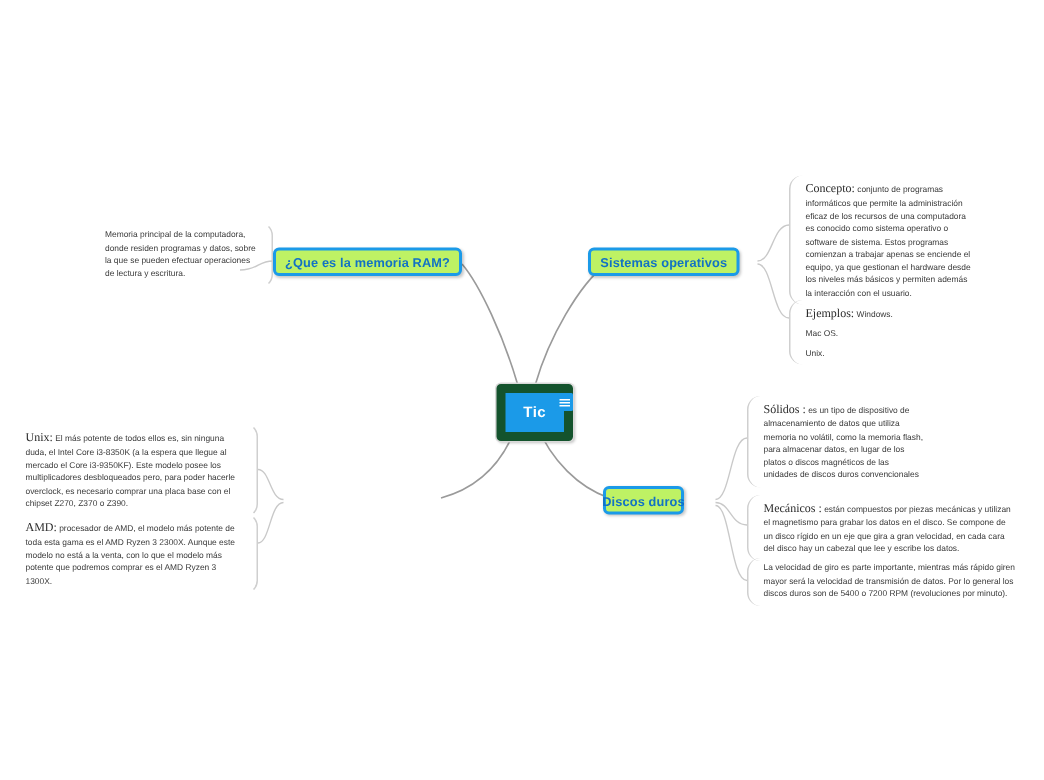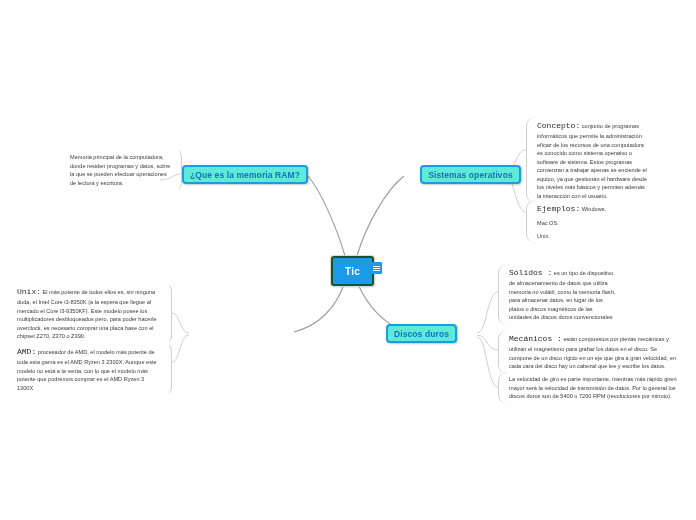--- a/index.html
+++ b/index.html
@@ -29,21 +29,21 @@
   }
 
   
   .central-node {
     position: absolute;
     left: 331px;
     top: 256px;
     width: 39px;
     height: 26px;
     background: #1b9ae8;
-    border: 2px solid #14532d;
+    border: 6px solid #14532d;
     box-shadow: 0 0 0 1px #d9d9d9, 1px 1px 2px rgba(0,0,0,0.25);
     border-radius: 3px;
     color: #ffffff;
     font-size: 10px;
     font-weight: bold;
     letter-spacing: 0.3px;
     display: flex;
     align-items: center;
     justify-content: center;
   }
@@ -66,53 +66,53 @@
   .note-badge i {
     display: block;
     width: 7px;
     height: 1px;
     background: #ffffff;
   }
 
   
   .branch-node {
     position: absolute;
-    background: #5eead4;
+    background: #bef264;
     border: 2px solid #1b9ae8;
     border-radius: 4px;
     box-shadow: 1px 1px 2px rgba(0,0,0,0.22);
     color: #1272c4;
     font-size: 8.5px;
     font-weight: bold;
     letter-spacing: 0.1px;
     display: flex;
     align-items: center;
     justify-content: center;
     padding: 0 8px;
     box-sizing: border-box;
     height: 19px;
     white-space: nowrap;
   }
   #node-ram   { left: 182px; top: 165px; width: 126px; }
-  #node-so    { left: 420px; top: 165px; width: 101px; }
+  #node-so    { left: 392px; top: 165px; width: 101px; }
   #node-proc  { left: 189px; top: 324px; width: 105px; }
-  #node-disc  { left: 386px; top: 324px; width: 71px; }
+  #node-disc  { left: 402px; top: 324px; width: 54px; }
 
   
   .note {
     position: absolute;
     font-size: 5.6px;
     line-height: 1.52;
     color: #3a3a3a;
     box-sizing: border-box;
   }
   .note p { margin: 0 0 4px 0; }
   .note p:last-child { margin-bottom: 0; }
   .term {
-    font-family: Liberation Mono, monospace;
+    font-family: Liberation Serif, serif;
     font-size: 8px;
     color: #2b2b2b;
   }
 
   
   .note.right-edge {
     border-right: 1px solid #cfcfcf;
     border-top-right-radius: 9px;
     border-bottom-right-radius: 9px;
     border-top: 1px solid transparent;

